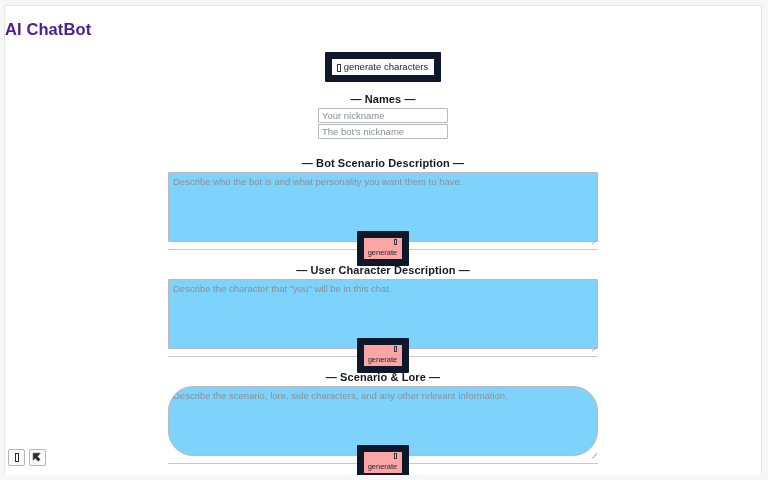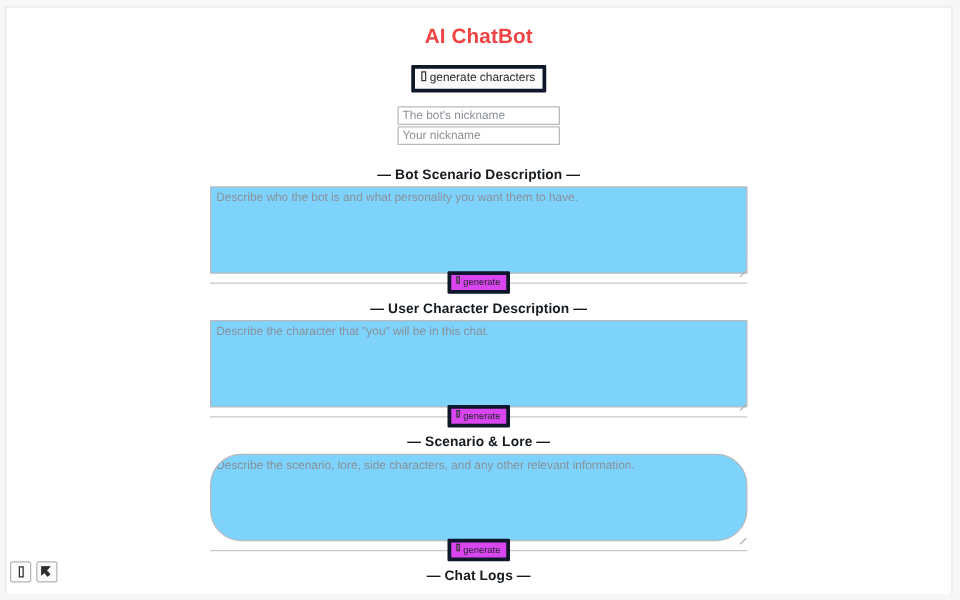--- a/index.html
+++ b/index.html
@@ -35,46 +35,46 @@
     left: 0;
     top: 0;
     width: 100%;
     height: 100%;
     overflow: hidden;
   }
 
   
   #page-title {
     margin: 14px 0 0 0;
-    text-align: center;
+    text-align: left;
     font-size: 16.5px;
     font-weight: bold;
     letter-spacing: 0.1px;
-    color: #ef4444;
+    color: #4c1d95;
   }
 
   
   .top-btn-row {
     margin-top: 13px;
     display: flex;
     justify-content: center;
   }
   .push-btn {
     font-family: "Liberation Sans", sans-serif;
     font-size: 9.5px;
     line-height: 11px;
     color: #1f2328;
     background: #fbfbfb;
-    border: 3px solid #0f172a;
+    border: 7px solid #0f172a;
     border-radius: 1px;
     padding: 2px 6px 3px 5px;
     white-space: nowrap;
     cursor: pointer;
     display: inline-flex;
-    align-items: flex-start;
+    align-items: flex-end;
     gap: 3px;
   }
   .push-btn.small {
     font-size: 7.5px;
     line-height: 9px;
     padding: 1px 5px 2px 4px;
   }
   
   .tofu {
     display: inline-block;
@@ -181,21 +181,22 @@
     position: absolute;
     left: 0;
     right: 0;
     top: 50%;
     height: 1px;
     background: #c9c9cd;
   }
   .divider-row .push-btn {
     position: relative;
     z-index: 2;
-    background: #d946ef;
+    background: #fca5a5;
+    flex-direction: column;
   }
 
   
   .block { margin-top: 12px; }
   .block .sec-head { margin-bottom: 3px; }
 
   
   #bottom-controls {
     position: absolute;
     left: 8px;
@@ -236,22 +237,23 @@
 
     <div class="top-btn-row">
       <button class="push-btn">
         <span class="tofu"></span>
         <span>generate characters</span>
       </button>
     </div>
 
     <div class="block" style="margin-top:11px;">
       <div class="col-narrow">
+        <div class="sec-head">— Names —</div>
+        <input class="txt-input" type="text" placeholder="Your nickname" style="">
         <input class="txt-input" type="text" placeholder="The bot's nickname" style="">
-        <input class="txt-input" type="text" placeholder="Your nickname" style="">
       </div>
     </div>
 
     <div class="block" style="margin-top:18px;">
       <div class="col">
         <div class="sec-head">— Bot Scenario Description —</div>
         <div class="ta-wrap">
           <textarea class="ta" style="height: 70px;" placeholder="Describe who the bot is and what personality you want them to have."></textarea>
           <span class="resize-grip">
               <i></i>

